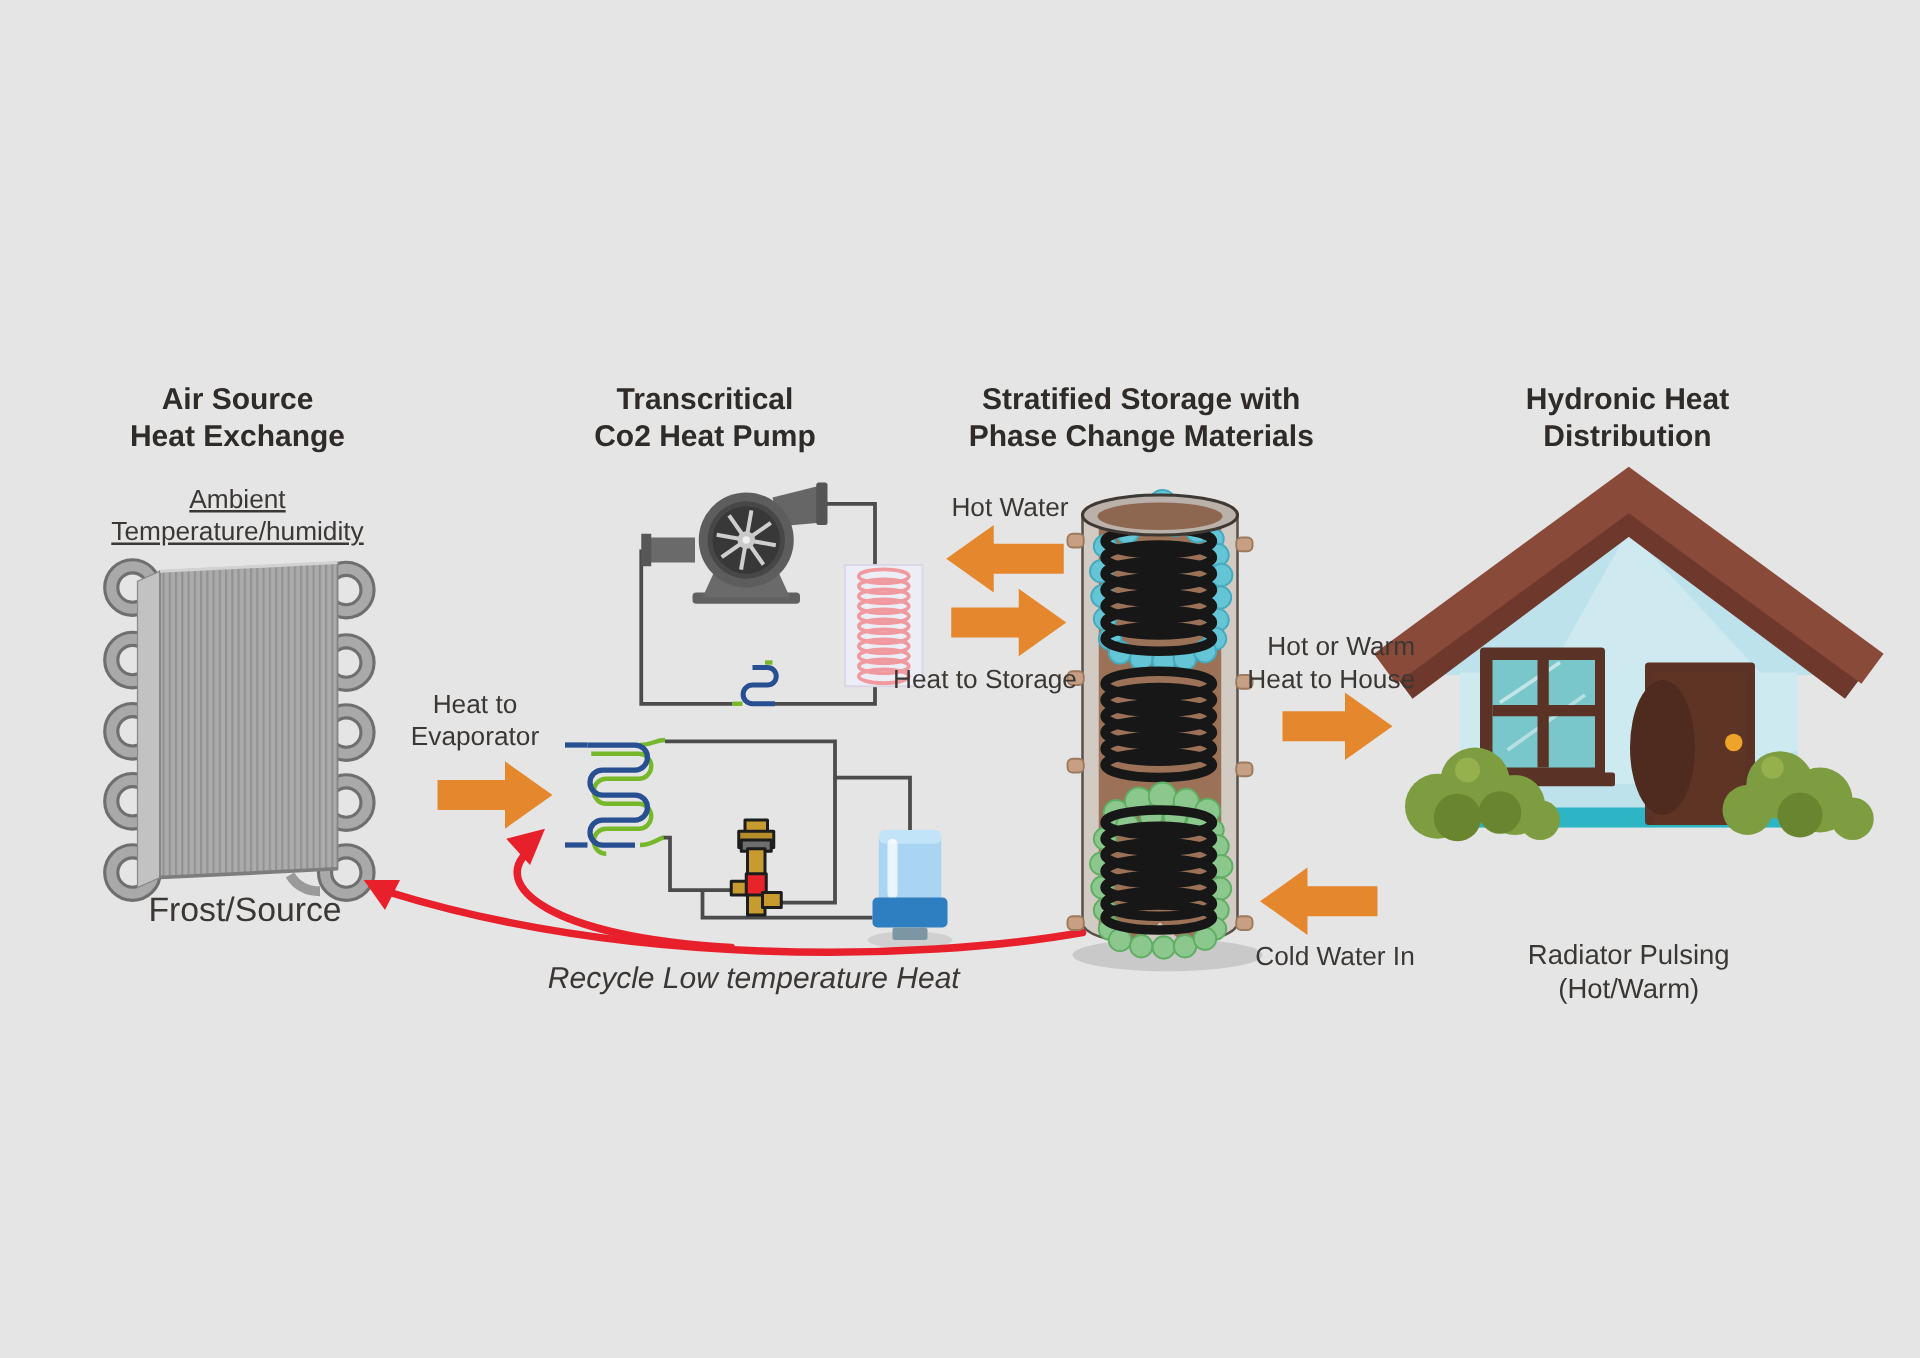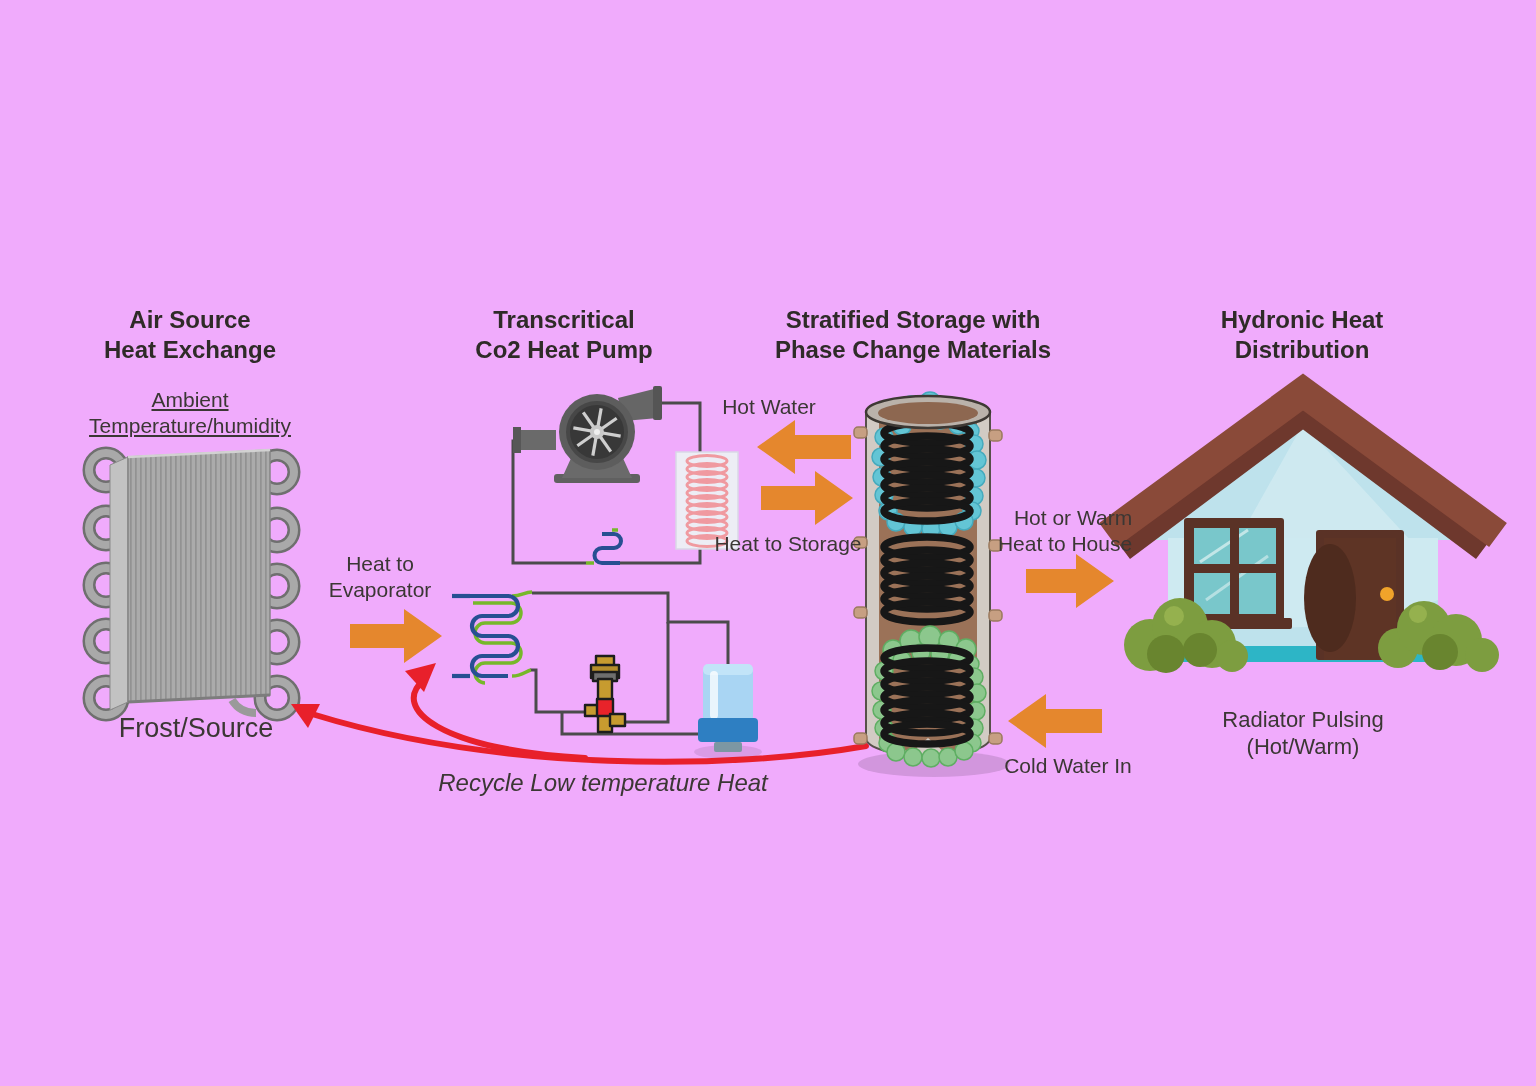--- a/index.html
+++ b/index.html
@@ -1,24 +1,24 @@
 <!DOCTYPE html>
 <html><head>
 <meta charset="utf-8">
 <style>
   html,body{margin:0;padding:0;background:#ffffff;}
-  #canvas{position:relative;width:1536px;height:1086px;background:#f0abfc;overflow:hidden;
+  #canvas{position:relative;width:1536px;height:1086px;background:#e5e5e5;overflow:hidden;
           font-family:"Liberation Sans",sans-serif;}
   #art{position:absolute;left:0;top:0;}
   .lbl{position:absolute;transform:translateX(-50%);text-align:center;white-space:pre-line;
        font-size:21px;line-height:1.24;color:#3b3734;}
   .title{font-weight:bold;font-size:24px;line-height:1.25;color:#2f2b28;}
   .big{font-size:27px;}
   .med{font-size:24px;}
-  .rad{font-size:22px;}
+  .rad{font-size:22px;margin-top:44px;}
 </style>
 </head>
 <body>
 
 <div id="canvas">
 
 <svg id="art" width="1536" height="1086" viewBox="0 0 1536 1086">
   <defs>
     <pattern id="fins" width="5" height="8" patternUnits="userSpaceOnUse">
       <rect width="5" height="8" fill="#ababab"></rect>
@@ -328,21 +328,21 @@
 Heat Exchange</div>
 <div class="lbl" style="left:190px;top:387px;text-decoration:underline;">Ambient
 Temperature/humidity</div>
 <div class="lbl big" style="left:196px;top:712px;">Frost/Source</div>
 
 <div class="lbl" style="left:380px;top:551px;">Heat to
 Evaporator</div>
 <div class="lbl title" style="left:564px;top:305px;">Transcritical
 Co2 Heat Pump</div>
 
-<div class="lbl" style="left:769px;top:394px;">Hot Water</div>
+<div class="lbl" style="left:808px;top:394px;">Hot Water</div>
 <div class="lbl" style="left:788px;top:531px;">Heat to Storage</div>
 <div class="lbl title" style="left:913px;top:305px;">Stratified Storage with
 Phase Change Materials</div>
 <div class="lbl" style="left:1065px;top:505px;text-align:right;">Hot or Warm
 Heat to House</div>
 <div class="lbl" style="left:1068px;top:753px;">Cold Water In</div>
 
 <div class="lbl title" style="left:1302px;top:305px;">Hydronic Heat
 Distribution</div>
 <div class="lbl rad" style="left:1303px;top:706px;">Radiator Pulsing (Hot/Warm)</div>

